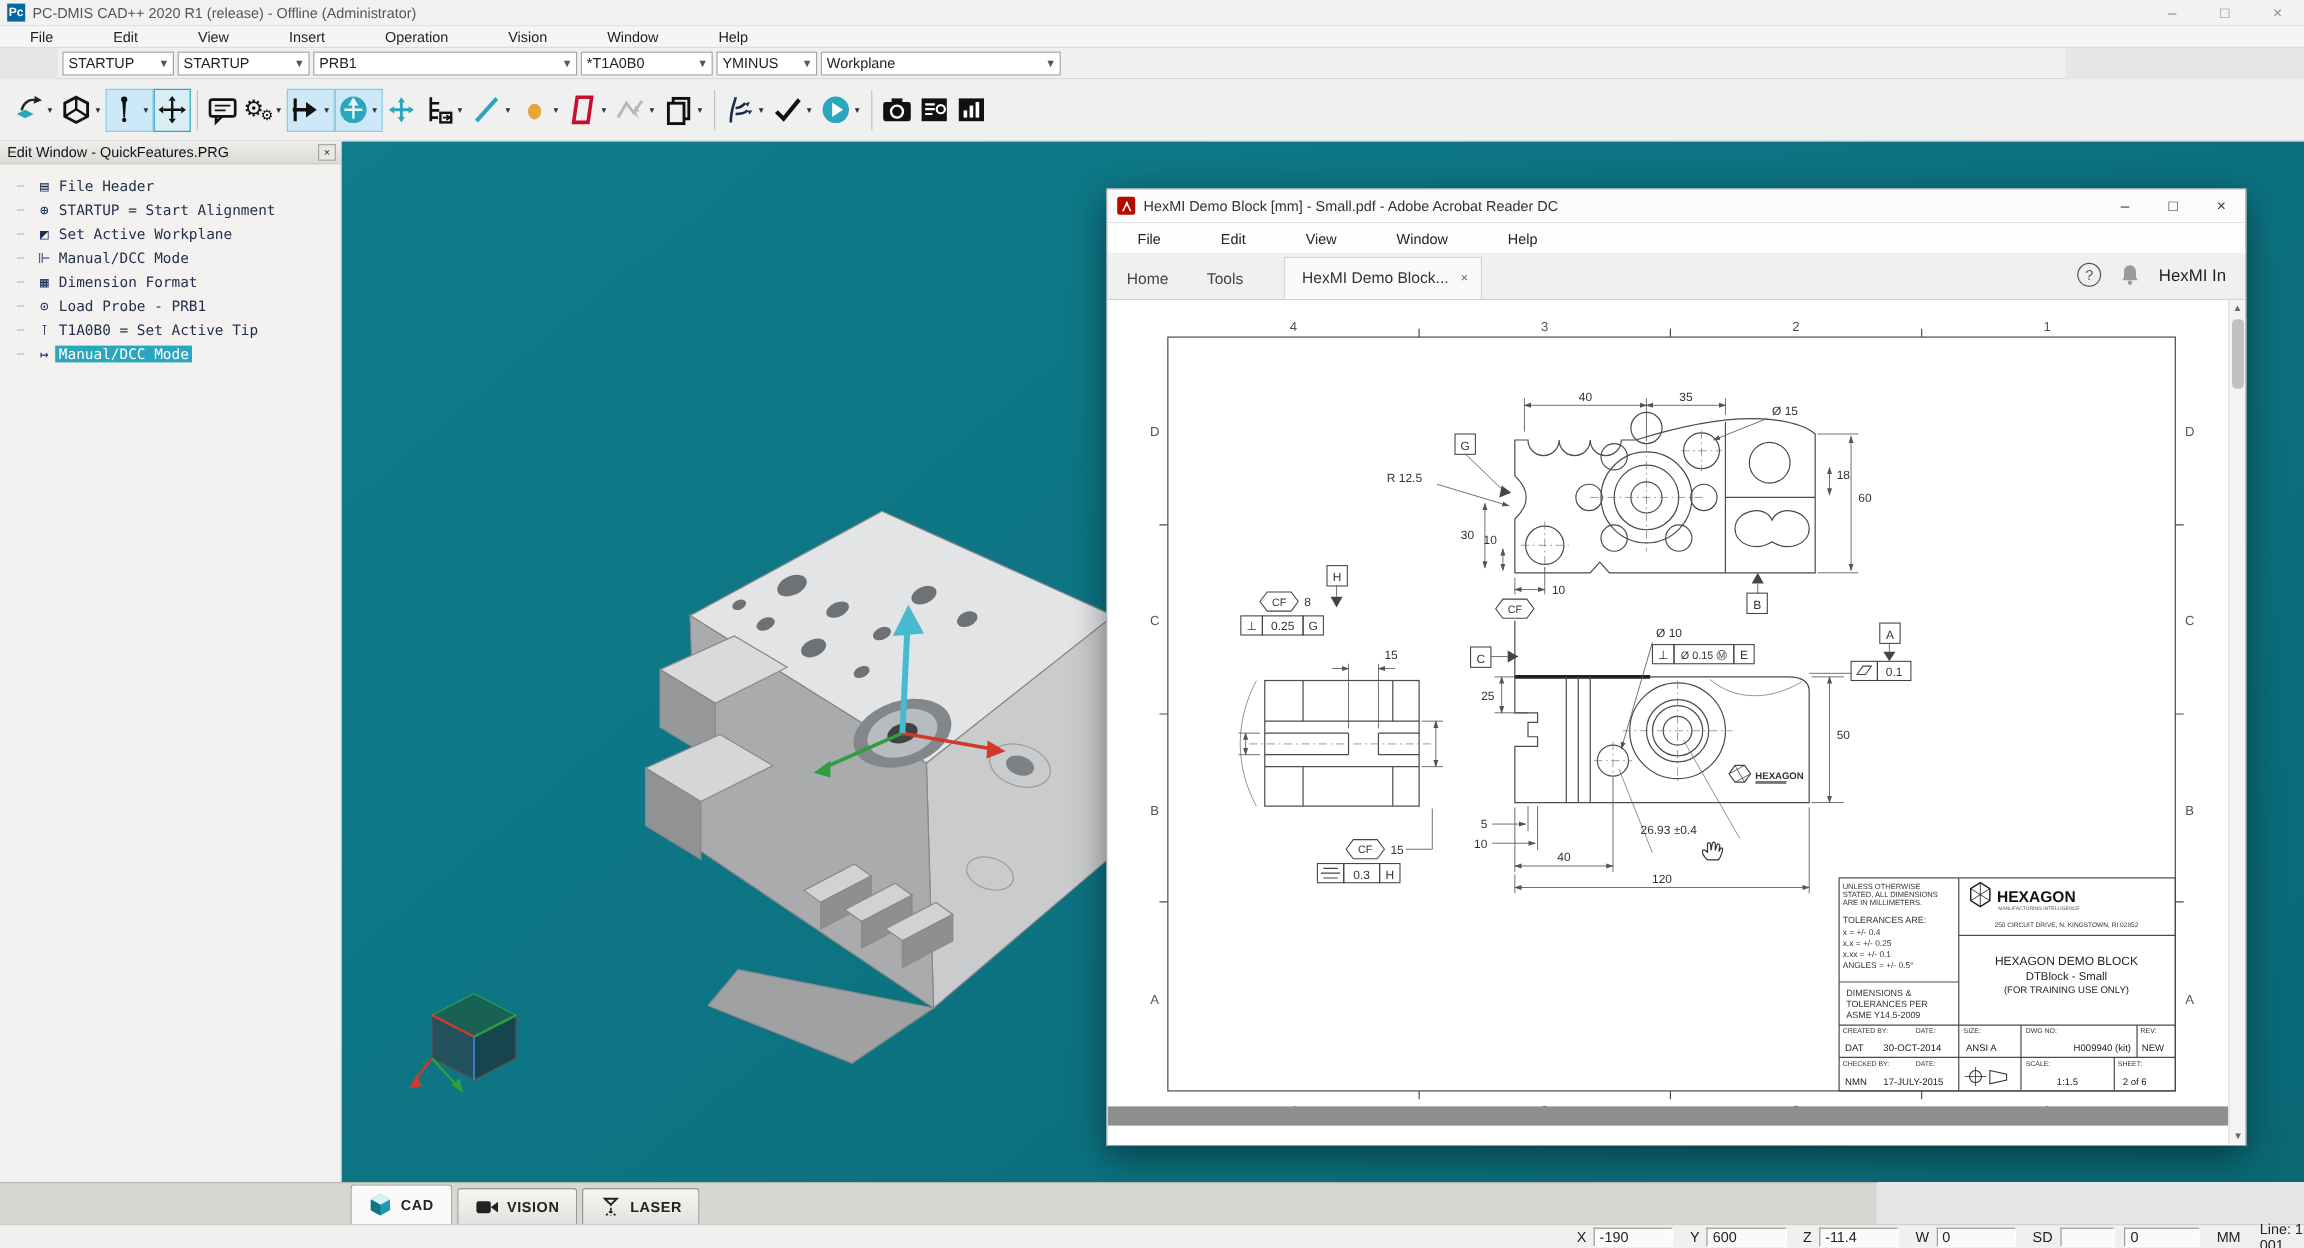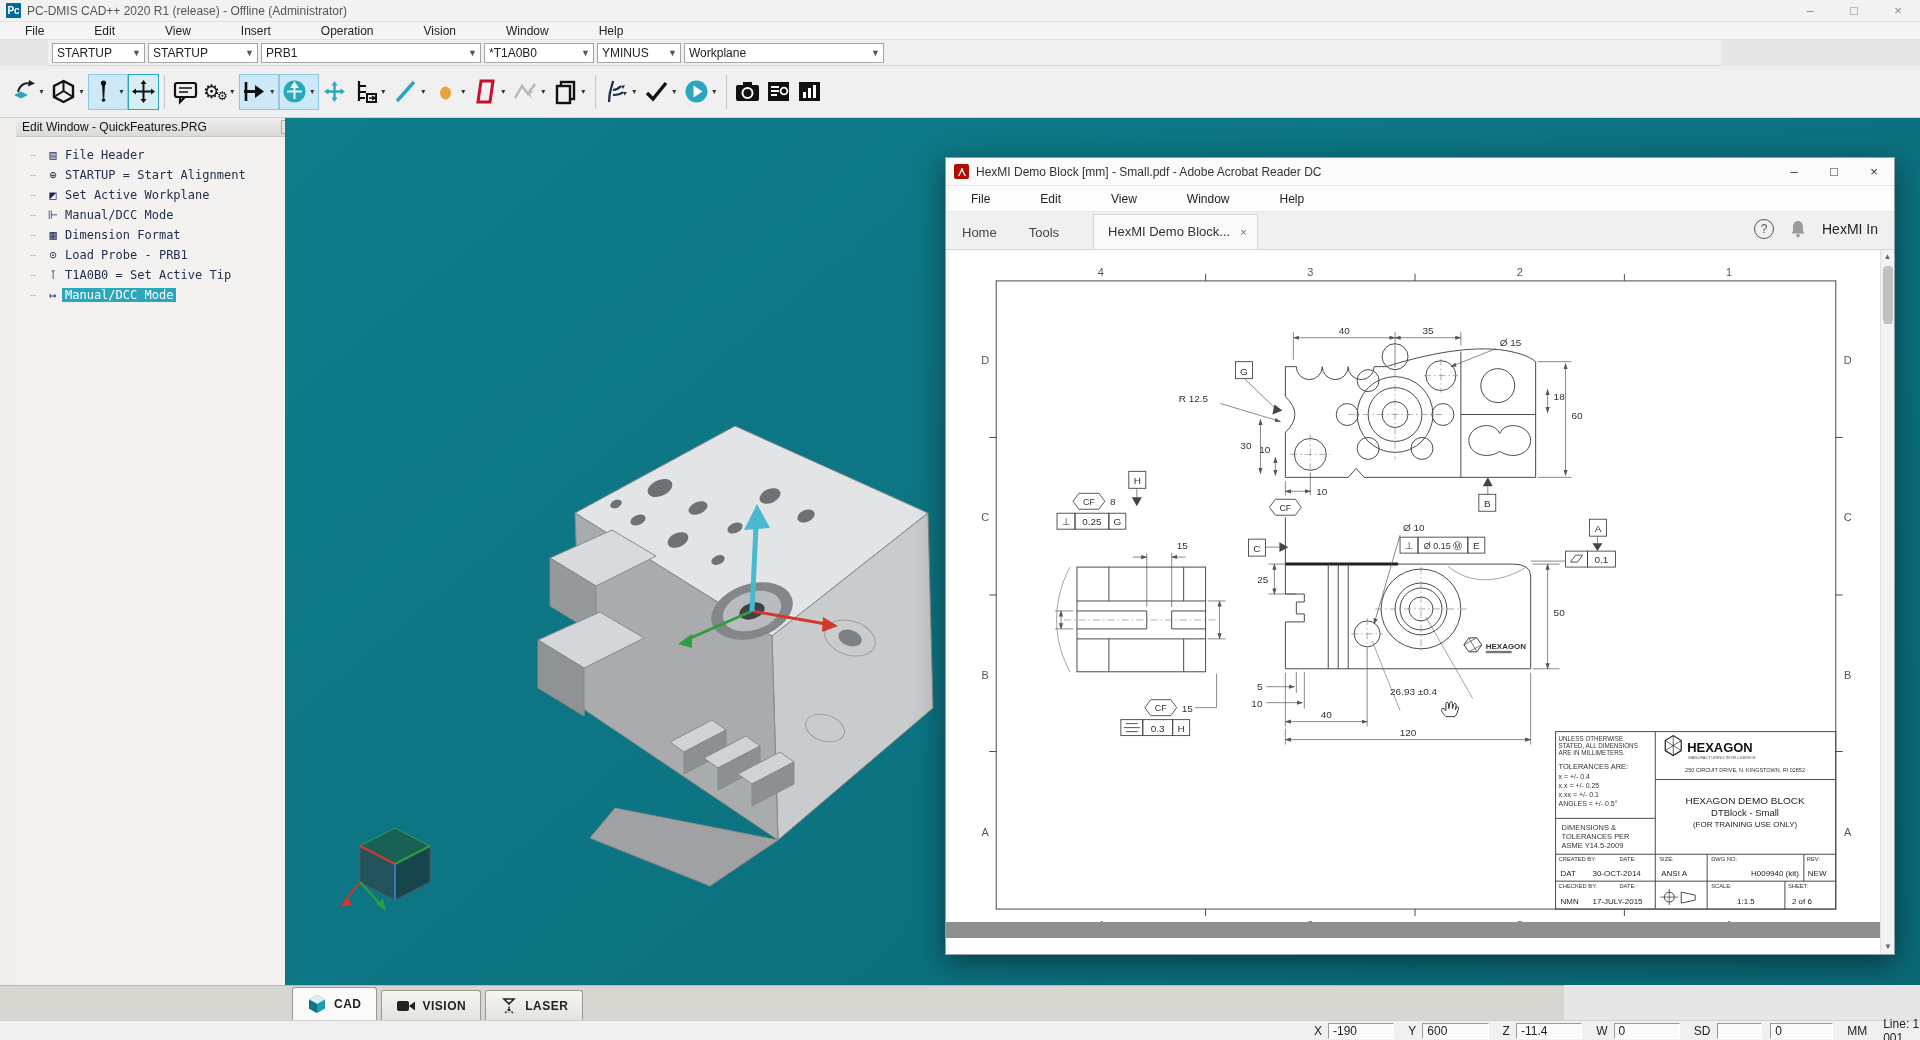--- a/index.html
+++ b/index.html
@@ -27,21 +27,21 @@
              display:flex; align-items:center; border-bottom:1px solid #cfcfcf; padding-left:8px;}
   .tbtn { height:36px; display:flex; align-items:center; padding:2px 1px; border:1px solid transparent; }
   .tbtn.active { background:#cde8f6; border:1px solid #90c8e2; }
   .tbtn.activet { border:1px solid #2aa7bc; background:#d9eef4; }
   .dd { font-size:8px; color:#333; width:9px; text-align:center; }
   .tsep { width:1px; height:34px; background:#c4c4c4; margin:0 5px; }
   .tico { width:27px; height:27px; display:block; }
 
   
   #workspace { position:absolute; left:0; top:118px; width:1920px; height:867px; background:#f1efec; }
-  #editpanel { position:absolute; left:16px; top:0; width:285px; height:867px; background:#f3f2f0;
+  #editpanel { position:absolute; left:0; top:0; width:285px; height:867px; background:#f3f2f0;
                border-right:1px solid #bdbdbd; }
   #ephead { height:19px; background:linear-gradient(#efeeec,#dcdad6); border-bottom:1px solid #c9c7c3;
             display:flex; align-items:center; font-size:12px; color:#111; padding-left:6px; }
   #epclose { margin-left:auto; margin-right:4px; width:15px; height:14px; border:1px solid #a9a7a3;
              background:#e9e7e4; font-size:9px; color:#333; display:flex; align-items:center; justify-content:center;}
   #eptree { padding:8px 0 0 14px; font-family:"DejaVu Sans Mono", monospace; font-size:12px; color:#23304d; }
   .titem { display:flex; align-items:center; height:20px; white-space:nowrap; }
   .tguide { color:#9aa0ac; font-size:10px; width:14px; }
   .ticon { width:18px; text-align:center; font-size:12px; color:#1b2a5e; }
   .tlabel { padding:0 3px; }
@@ -416,21 +416,21 @@
       <polygon points="90,28 55,46 55,82 90,64" fill="rgba(30,36,42,0.6)" stroke="#555"></polygon>
       <line x1="20" y1="28" x2="55" y2="46" stroke="#d03a2c" stroke-width="2"></line>
       <line x1="55" y1="46" x2="90" y2="28" stroke="#2e9e3e" stroke-width="2"></line>
       <line x1="55" y1="46" x2="55" y2="82" stroke="#3a7fd0" stroke-width="1.6"></line>
       <line x1="20" y1="64" x2="4" y2="84" stroke="#d03a2c" stroke-width="2"></line>
       <polygon points="0,89 8,80 12,87" fill="#d03a2c"></polygon>
       <line x1="20" y1="64" x2="42" y2="88" stroke="#2e9e3e" stroke-width="2"></line>
       <polygon points="46,93 36,86 43,81" fill="#2e9e3e"></polygon>
     </svg>
 
-    <div id="acrobat" style="left:660px">
+    <div id="acrobat" style="left:637px">
       <div id="actitle">
         <div id="acpdficon">
           <svg viewBox="0 0 10 10">
               <path d="M1,9 C3,5 4,3 4.5,1 L5.5,1 C6,3 7,5 9,9 L7.5,9 C6.5,6.5 5.5,5 5,4 C4.5,5 3.5,6.5 2.5,9 Z" fill="#fff"></path>
             </svg>
         </div>
         <span>HexMI Demo Block [mm] - Small.pdf - Adobe Acrobat Reader DC</span>
         <div class="wbtns">
           <div class="acbtn">–</div>
           <div class="acbtn">□</div>

